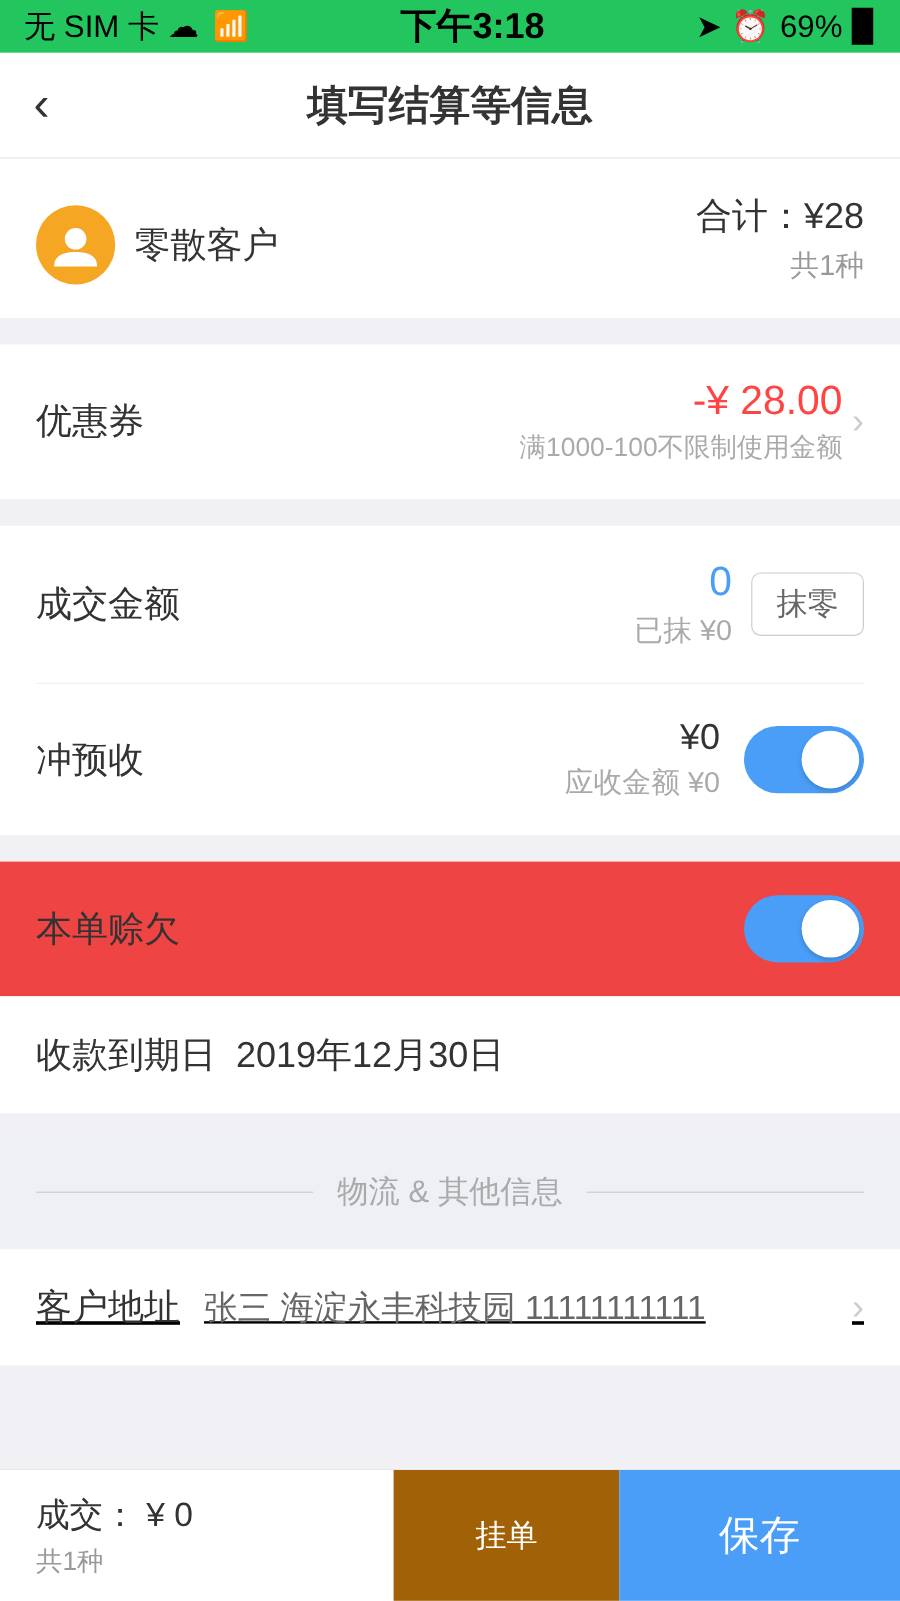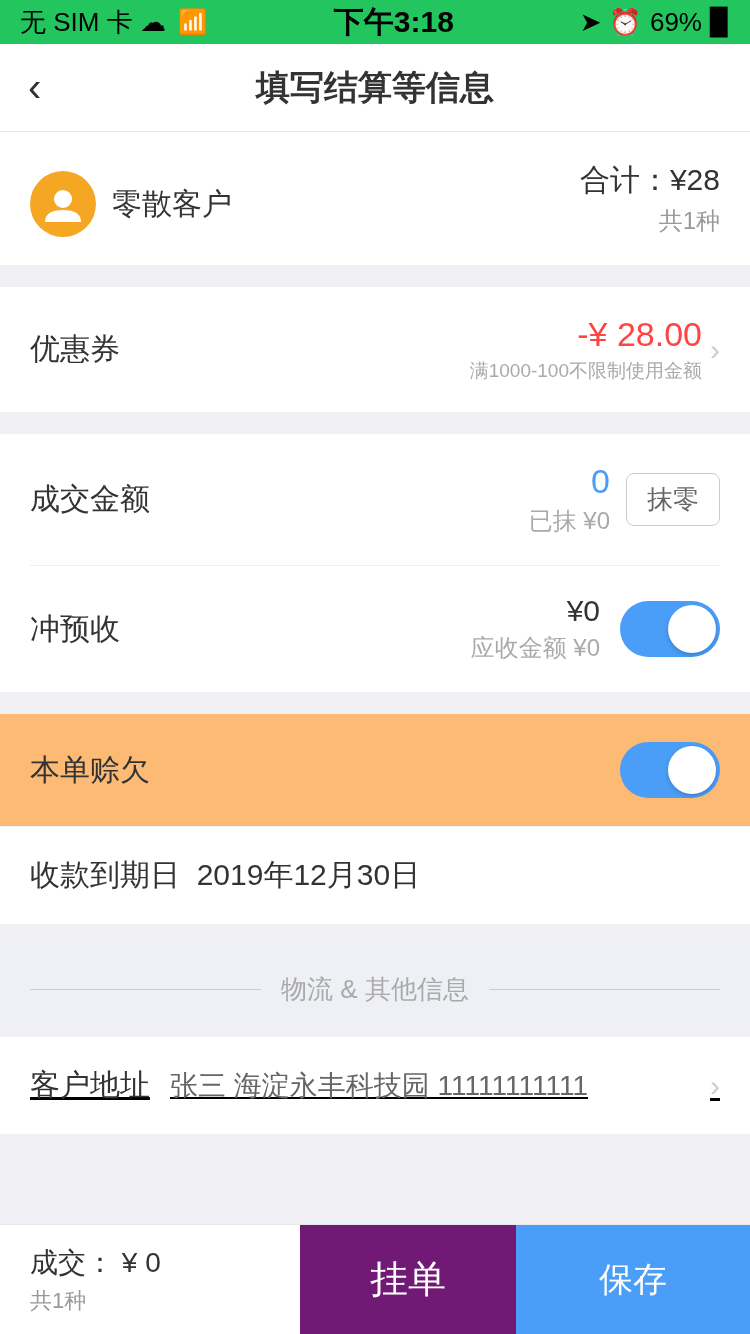--- a/index.html
+++ b/index.html
@@ -113,21 +113,21 @@
     }
     .coupon-info {
       text-align: right;
     }
     .coupon-discount {
       font-size: 34px;
       color: #ff4444;
       font-weight: 500;
     }
     .coupon-desc {
-      font-size: 19px;
+      font-size: 22px;
       color: #aaa;
       margin-top: 4px;
     }
     .chevron-right {
       color: #ccc;
       font-size: 30px;
     }
 
     
     .section-divider {
@@ -230,21 +230,21 @@
       border-radius: 50%;
       background: #fff;
       position: absolute;
       top: 4px;
       right: 4px;
       box-shadow: 0 2px 4px rgba(0,0,0,0.2);
     }
 
     
     .credit-section {
-      background: #fdba74;
+      background: #ef4444;
       padding: 28px 30px;
       display: flex;
       align-items: center;
       justify-content: space-between;
     }
     .credit-label {
       font-size: 30px;
       color: #333;
     }
 
@@ -333,24 +333,24 @@
     .bottom-count {
       font-size: 22px;
       color: #999;
       margin-top: 4px;
     }
     .bottom-buttons {
       display: flex;
       height: 100%;
     }
     .btn-hang {
-      width: 216px;
-      background: #701a75;
+      width: 188px;
+      background: #a16207;
       color: #fff;
-      font-size: 38px;
+      font-size: 26px;
       font-weight: 500;
       display: flex;
       align-items: center;
       justify-content: center;
       cursor: pointer;
     }
     .btn-save {
       width: 234px;
       background: #4a9ef7;
       color: #fff;

